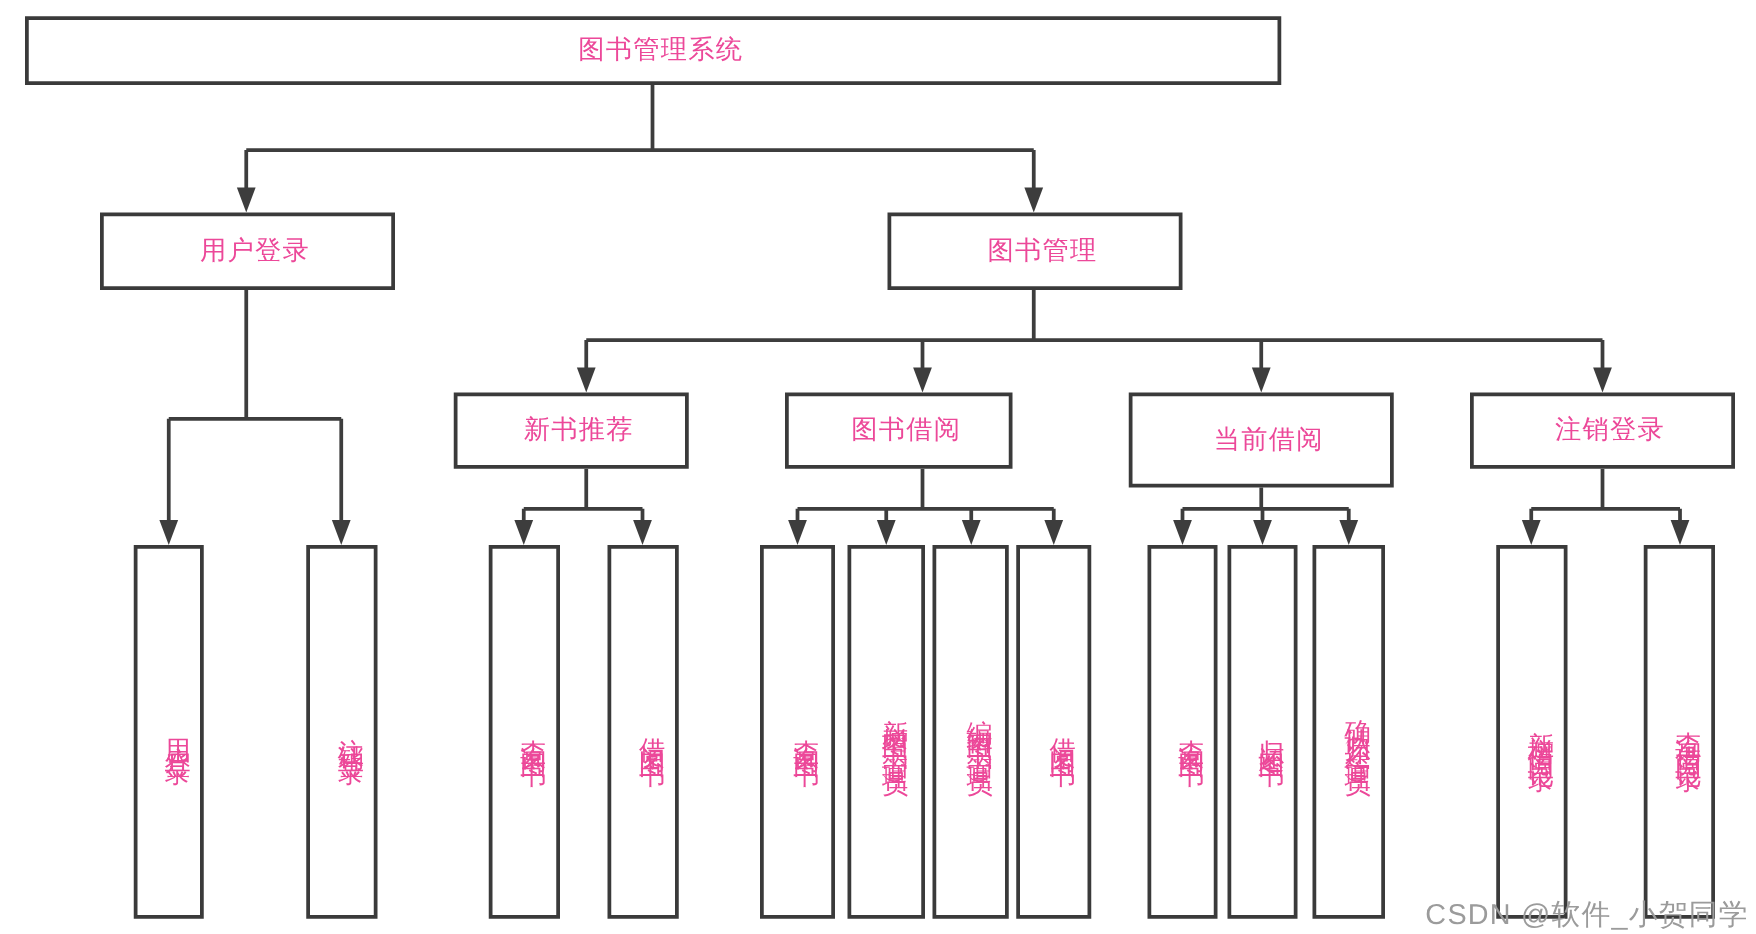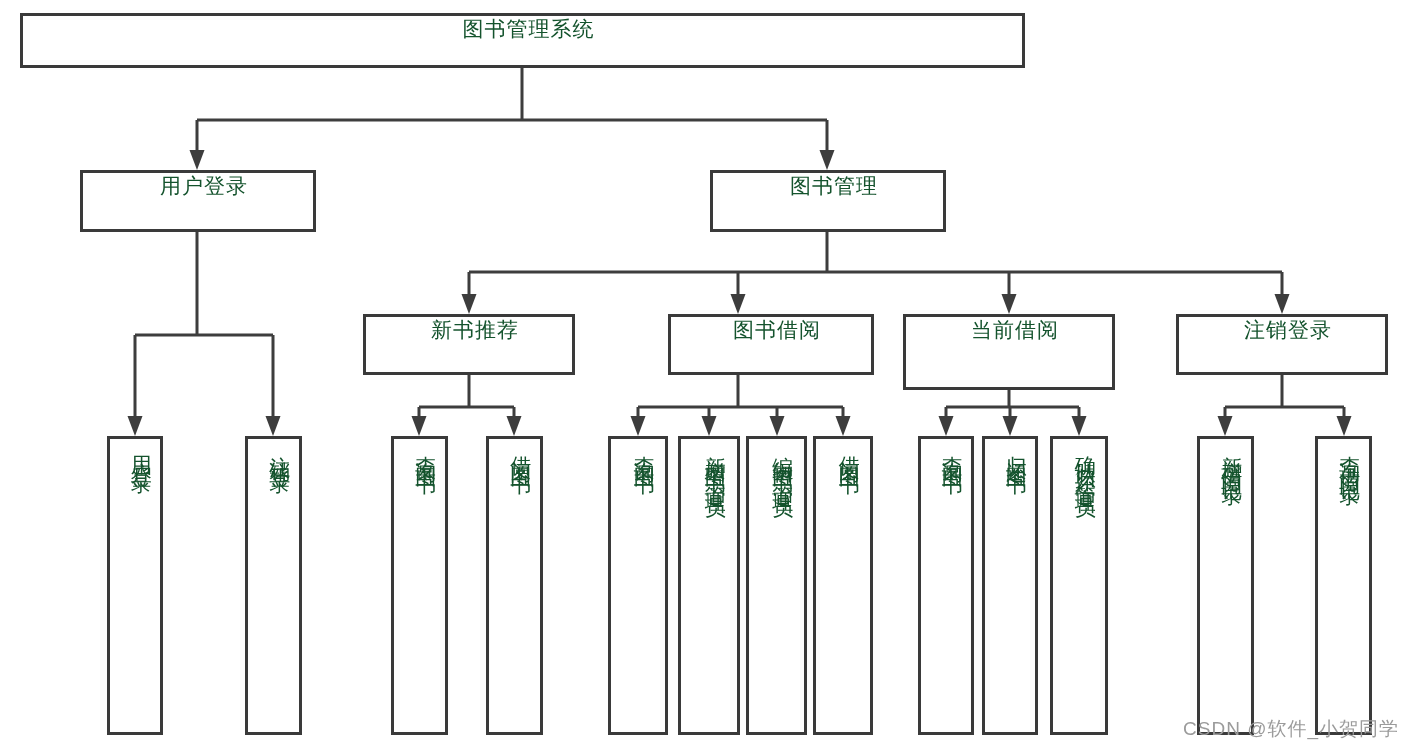--- a/index.html
+++ b/index.html
@@ -13,44 +13,44 @@
   #connector-layer {
     position:absolute; left:0; top:0; width:1405px; height:747px;
     z-index:1;
   }
   .node {
     position:absolute;
     box-sizing:border-box;
     background:#ffffff;
     border:3px solid #3a3a3a;
     display:flex;
-    align-items:flex-start;
+    align-items:center;
     justify-content:center;
-    color:#14532d;
+    color:#ec4899;
     font-size:21px;
     z-index:2;
     line-height:1.25;
     padding-left:12px;
   }
   .node.h span {
     white-space:nowrap;
     letter-spacing:1px;
   }
   .node.v span {
     writing-mode:vertical-rl;
     text-orientation:mixed;
     letter-spacing:6px;
     white-space:nowrap;
   }
   #watermark {
     position:absolute;
     right:6px;
     top:716px;
     z-index:3;
-    font-size:19px;
+    font-size:23px;
     letter-spacing:1px;
     white-space:nowrap;
   }
 </style>
 </head>
 <body>
 
 <div id="canvas">
   <svg id="connector-layer" xmlns="http://www.w3.org/2000/svg" viewBox="0 0 1405 747">
       <path d="M522,68 V120 M197,120 H827 M197,120 V154 M827,120 V154" fill="none" stroke="#3d3d3d" stroke-width="3"></path>
@@ -83,24 +83,24 @@
   <div id="nodes">
       <div class="node h" style="left: 20px; top: 13px; width: 1005px; height: 55px; border-color: rgb(58, 58, 58);">
         <span>图书管理系统</span>
       </div>
       <div class="node h" style="left: 80px; top: 170px; width: 236px; height: 62px; border-color: rgb(58, 58, 58);">
         <span>用户登录</span>
       </div>
       <div class="node h" style="left: 710px; top: 170px; width: 236px; height: 62px; border-color: rgb(58, 58, 58);">
         <span>图书管理</span>
       </div>
-      <div class="node h" style="left: 363px; top: 314px; width: 212px; height: 61px; border-color: rgb(58, 58, 58);">
+      <div class="node h" style="left: 363px; top: 314px; width: 188px; height: 61px; border-color: rgb(58, 58, 58);">
         <span>新书推荐</span>
       </div>
-      <div class="node h" style="left: 668px; top: 314px; width: 206px; height: 61px; border-color: rgb(58, 58, 58);">
+      <div class="node h" style="left: 628px; top: 314px; width: 182px; height: 61px; border-color: rgb(58, 58, 58);">
         <span>图书借阅</span>
       </div>
       <div class="node h" style="left: 903px; top: 314px; width: 212px; height: 76px; border-color: rgb(58, 58, 58);">
         <span>当前借阅</span>
       </div>
       <div class="node h" style="left: 1176px; top: 314px; width: 212px; height: 61px; border-color: rgb(58, 58, 58);">
         <span>注销登录</span>
       </div>
       <div class="node v" style="left: 107px; top: 436px; width: 56px; height: 299px; border-color: rgb(58, 58, 58);">
         <span>用户登录</span>

